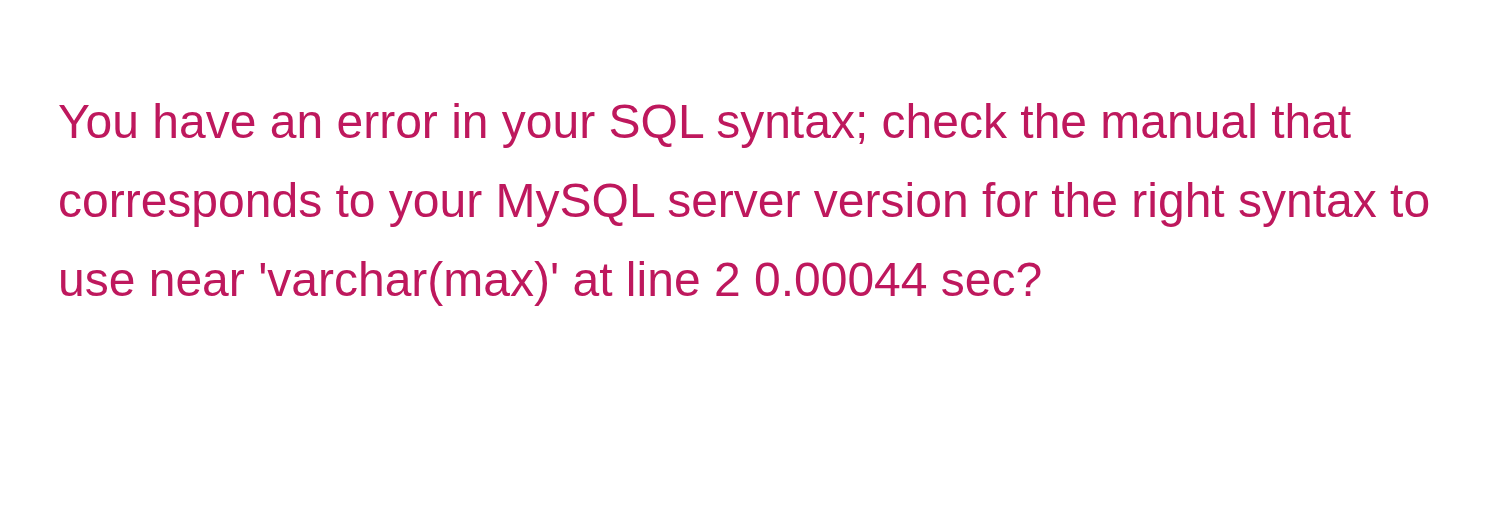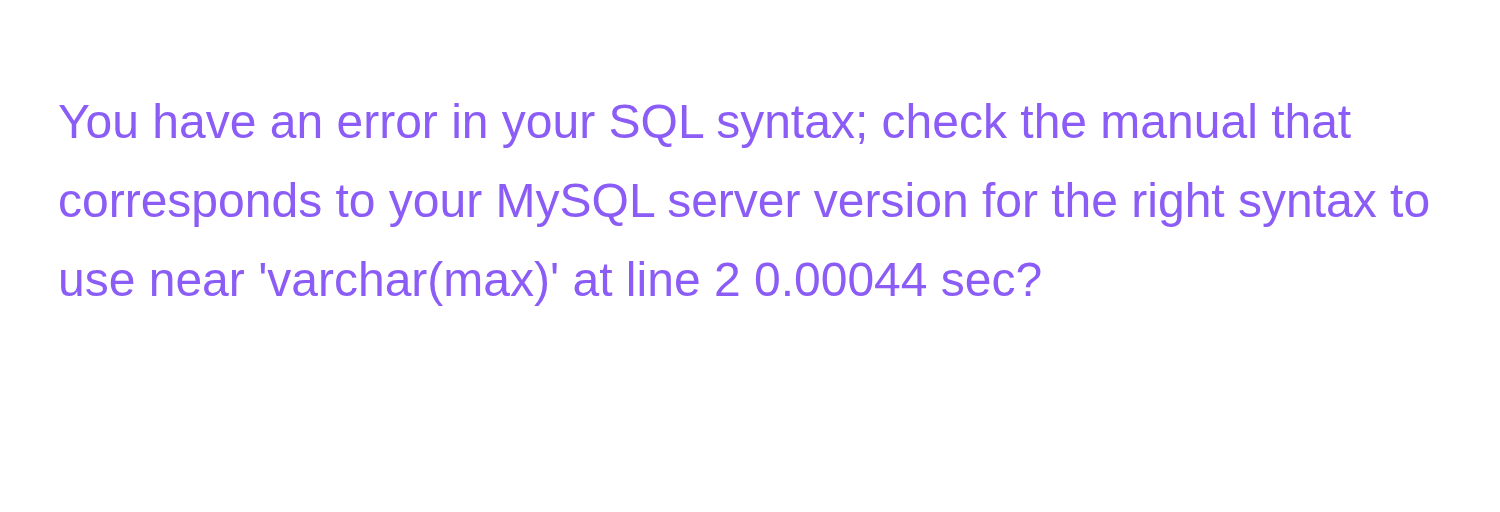--- a/index.html
+++ b/index.html
@@ -12,21 +12,21 @@
       height: 512px;
       background: #ffffff;
       font-family: -apple-system, BlinkMacSystemFont, "Segoe UI", Helvetica, Arial, sans-serif;
     }
     .container {
       padding: 82px 58px 0 58px;
     }
     .error-text {
       font-size: 48px;
       line-height: 1.65;
-      color: #8b5cf6;
+      color: #be185d;
       font-weight: 400;
       letter-spacing: 0px;
     }
   </style>
 </head>
 <body>
 
 <div class="container">
   <p class="error-text">You have an error in your SQL syntax; check the manual that corresponds to your MySQL server version for the right syntax to use near 'varchar(max)' at line 2 0.00044 sec?</p>
 </div>

